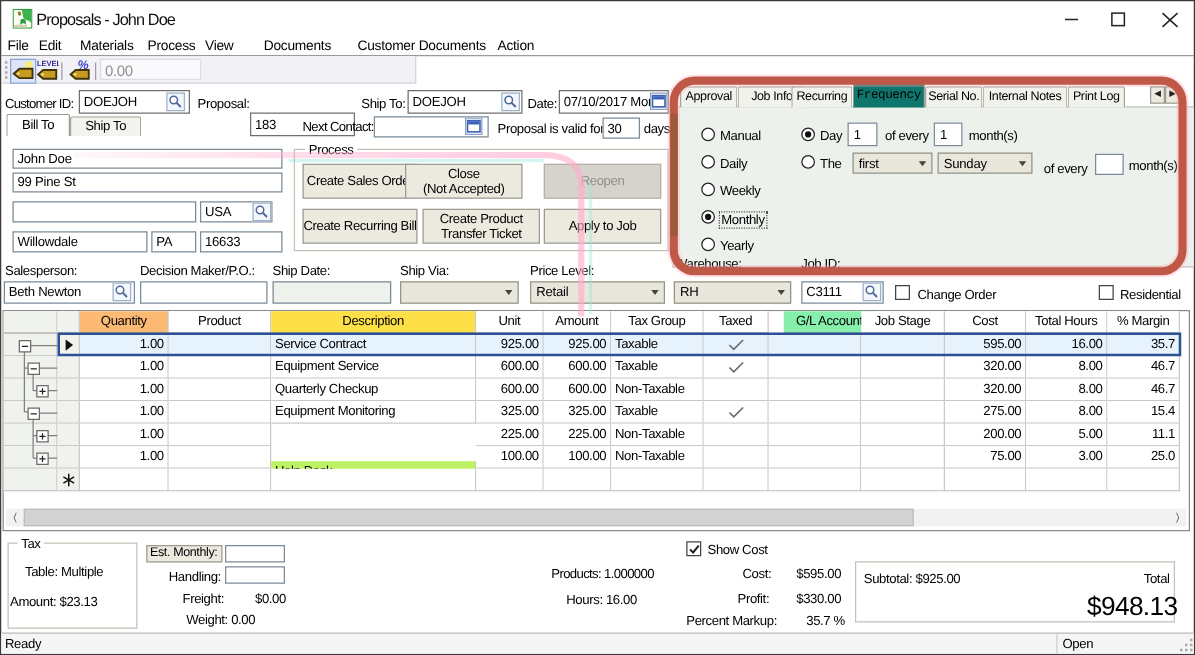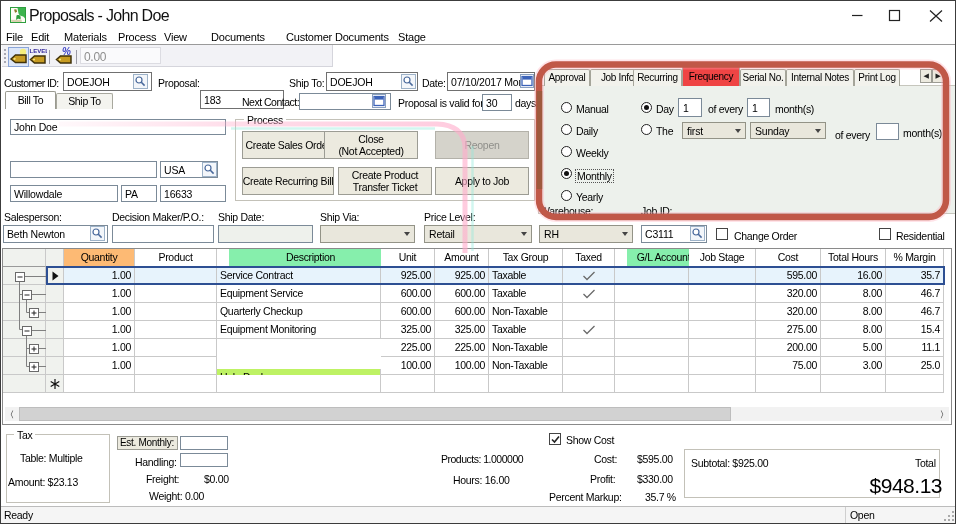--- a/index.html
+++ b/index.html
@@ -26,35 +26,35 @@
 <body>
 <div id="win">
 
 <svg style="position:absolute;left:9px;top:6px" width="16" height="16" viewBox="0 0 16 16">
   <rect x="0.5" y="0.5" width="15" height="15" fill="#fdfdf6" stroke="#2e9e3e" stroke-width="1"></rect>
   <path d="M7.5 1 H15 V11.5 C12.5 7.5 10.5 10.5 8.5 6.5 Z" fill="#3cb44e"></path>
   <path d="M6.5 8.5 C9.5 7 11.5 9 10.5 12.5 C8.5 11 7.5 11.5 6 13.5 Z" fill="#2f9e3e"></path>
   <path d="M4 2.5 l2.3 -0.3 l0.8 2.6 l-2 0.9 z" fill="#8a7a2a"></path>
   <rect x="1.2" y="12.8" width="10.5" height="2.2" fill="#d8d2b0"></rect>
 </svg>
-<div class="lbl" style="left:28px;top:8px;font-size:16px;letter-spacing:-0.7px;line-height:13px;color:#111">Proposals - John Doe</div>
+<div class="lbl" style="left:28px;top:8px;font-size:13px;letter-spacing:-0.7px;line-height:13px;color:#111">Proposals - John Doe</div>
 <svg style="position:absolute;left:840px;top:0" width="116" height="28" viewBox="0 0 116 28">
   <path d="M11 14.5 H21.5" stroke="#222" stroke-width="1.2" fill="none"></path>
   <rect x="48.5" y="9.5" width="10" height="10" fill="none" stroke="#222" stroke-width="1.2"></rect>
   <path d="M89 9.5 L101 20.5 M101 9.5 L89 20.5" stroke="#222" stroke-width="1.2" fill="none"></path>
 </svg>
 
 <div class="lbl" style="left:5px;top:30px;font-size:11px;letter-spacing:-0.2px">File</div>
 <div class="lbl" style="left:30px;top:30px;font-size:11px;letter-spacing:-0.2px">Edit</div>
 <div class="lbl" style="left:63px;top:30px;font-size:11px;letter-spacing:-0.2px">Materials</div>
 <div class="lbl" style="left:117px;top:30px;font-size:11px;letter-spacing:-0.2px">Process</div>
 <div class="lbl" style="left:163px;top:30px;font-size:11px;letter-spacing:-0.2px">View</div>
 <div class="lbl" style="left:210px;top:30px;font-size:11px;letter-spacing:-0.2px">Documents</div>
 <div class="lbl" style="left:285px;top:30px;font-size:11px;letter-spacing:-0.2px">Customer Documents</div>
-<div class="lbl" style="left:397px;top:30px;font-size:11px;letter-spacing:-0.2px">Stage</div>
+<div class="lbl" style="left:397px;top:30px;font-size:11px;letter-spacing:-0.2px">Action</div>
 
 <div style="position:absolute;left:0;top:43px;width:956px;height:1px;background:#9a9a9a"></div>
 <div style="position:absolute;left:1px;top:44px;width:330px;height:21px;background:#f2f2f6;border-right:1px solid #d5d5dc;border-bottom:1px solid #d5d5dc"></div>
 <svg style="position:absolute;left:2px;top:47px" width="4" height="16" viewBox="0 0 4 16">
   <g fill="#a9a9b4">
         <rect x="1" y="1" width="2" height="2"></rect>
         <rect x="1" y="5" width="2" height="2"></rect>
         <rect x="1" y="9" width="2" height="2"></rect>
         <rect x="1" y="13" width="2" height="2"></rect>
       </g>
@@ -104,20 +104,21 @@
       <svg width="12" height="12" viewBox="0 0 12 12">
         <rect x="1" y="1.5" width="10" height="9" fill="#fff" stroke="#3b62b8" stroke-width="1.3"></rect>
         <rect x="1.6" y="2" width="8.8" height="2.6" fill="#3b62b8"></rect>
       </svg>
     </div>
 
 <div style="position:absolute;left:4px;top:90px;width:51px;height:18px;background:#fff;border:1px solid #9a9a90;border-bottom:none;border-radius:2px 2px 0 0;box-sizing:border-box;text-align:center;line-height:17px;font-size:10.5px;letter-spacing:-0.3px;z-index:2">Bill To</div>
 <div style="position:absolute;left:55px;top:92px;width:57px;height:16px;background:#f4f4ef;border:1px solid #a8a89e;border-bottom:none;border-radius:2px 2px 0 0;box-sizing:border-box;text-align:center;line-height:15px;font-size:10.5px;letter-spacing:-0.3px">Ship To</div>
 
 <div class="tb" style="left:9px;top:118px;width:216px;height:16px">John Doe</div>
+<div class="tb" style="left:9px;top:137px;width:216px;height:16px">99 Pine St</div>
 <div class="tb" style="left:9px;top:160px;width:147px;height:17px"></div>
 <div class="tb" style="left:159px;top:160px;width:58px;height:17px">USA</div>
 <div class="mag" style="left:201px;top:161px">
       <svg width="13" height="13" viewBox="0 0 13 13">
         <circle cx="5" cy="5" r="3" fill="#fff" stroke="#49699c" stroke-width="1.2"></circle>
         <path d="M7.3 7.3 L10.6 10.6" stroke="#49699c" stroke-width="1.6"></path>
       </svg>
     </div>
 <div class="tb" style="left:9px;top:184px;width:108px;height:17px">Willowdale</div>
 <div class="tb" style="left:120px;top:184px;width:36px;height:17px">PA</div>
@@ -216,21 +217,21 @@
 <div class="lbl" style="left:733px;top:229px">Change Order</div>
 <div class="cb" style="left:878px;top:227px"></div>
 <div class="lbl" style="left:895px;top:229px">Residential</div>
 
 <div id="grid">
 <div style="position:absolute;left:0px;top:0px;width:941px;height:143px;background:#fff">
 <div class="gc gh" style="left:0px;top:0;width:43px;height:18px;background:#f0f2ee"></div>
 <div class="gc gh" style="left:43px;top:0;width:18px;height:18px;background:#f0f2ee"></div>
 <div class="gc gh" style="left:61px;top:0;width:71px;height:18px;background:#fdba74">Quantity</div>
 <div class="gc gh" style="left:132px;top:0;width:82px;height:18px;background:#fff">Product</div>
-<div class="gc gh" style="left:226px;top:0;width:164px;height:18px;background:#86efac">Description</div>
+<div class="gc gh" style="left:214px;top:0;width:164px;height:18px;background:#fde047">Description</div>
 <div class="gc gh" style="left:378px;top:0;width:54px;height:18px;background:#fff">Unit</div>
 <div class="gc gh" style="left:432px;top:0;width:54px;height:18px;background:#fff">Amount</div>
 <div class="gc gh" style="left:486px;top:0;width:74px;height:18px;background:#fff">Tax Group</div>
 <div class="gc gh" style="left:560px;top:0;width:52px;height:18px;background:#fff">Taxed</div>
 <div class="gc gh" style="left:624px;top:0;width:74px;height:18px;background:#86efac">G/L Account</div>
 <div class="gc gh" style="left:686px;top:0;width:67px;height:18px;background:#fff">Job Stage</div>
 <div class="gc gh" style="left:753px;top:0;width:65px;height:18px;background:#fff">Cost</div>
 <div class="gc gh" style="left:818px;top:0;width:65px;height:18px;background:#fff">Total Hours</div>
 <div class="gc gh" style="left:883px;top:0;width:58px;height:18px;background:#fff">% Margin</div>
 <div class="gc" style="left:0px;top:18px;width:43px;height:18px;background:#f0f2ee"></div>
@@ -439,20 +440,20 @@
 <path d="M58 123 H436 q26 1 28 22 V252" fill="none" stroke="url(#tg)" stroke-width="5"></path>
   <path d="M230 127.5 H434 M471.5 145 V250" fill="none" stroke="#8fe8da" stroke-width="2.5" opacity="0.4"></path>
   <rect x="538" y="63.5" width="407" height="152.5" rx="17" fill="none" stroke="#ffa9b8" stroke-width="10" opacity="0.33"></rect>
   <rect x="538" y="63.5" width="407" height="152.5" rx="17" fill="none" stroke="#c05848" stroke-width="6.5"></rect>
   <path d="M538.5 90 V188" stroke="#8e5a38" stroke-width="5.5" opacity="0.65" fill="none"></path>
 </svg>
 
 </div>
 <style>
 .tab{position:absolute;top:68px;height:17px;background:#f2f2ec;border:1px solid #a5a59a;border-bottom:none;border-radius:2px 2px 0 0;box-sizing:border-box;text-align:center;font-size:10px;letter-spacing:-0.3px;line-height:16px;white-space:nowrap;overflow:hidden;}
-.tab.active{top:64px;height:21px;background:#ef4444;line-height:21px;z-index:3;}
+.tab.active{top:64px;height:21px;background:#0f766e;line-height:21px;z-index:3;font-family:Liberation Mono, monospace;}
 .tabrow div{position:absolute;}
 .gc{position:absolute;box-sizing:border-box;border-right:1px solid #c9c9c9;border-bottom:1px solid #c9c9c9;font-size:10.5px;letter-spacing:-0.3px;line-height:17px;padding:0 3px;overflow:hidden;white-space:nowrap}
 .gh{text-align:center;border-bottom:1px solid #9a9a9a}
 .gr{text-align:right}
 .gcen{display:flex;align-items:center;justify-content:center}
 #grid{position:absolute;left:1px;top:247px;width:950px;height:177px;border:1px solid #8a8a8a;background:#fff;box-sizing:border-box;}
 </style>
 
 </body></html>

